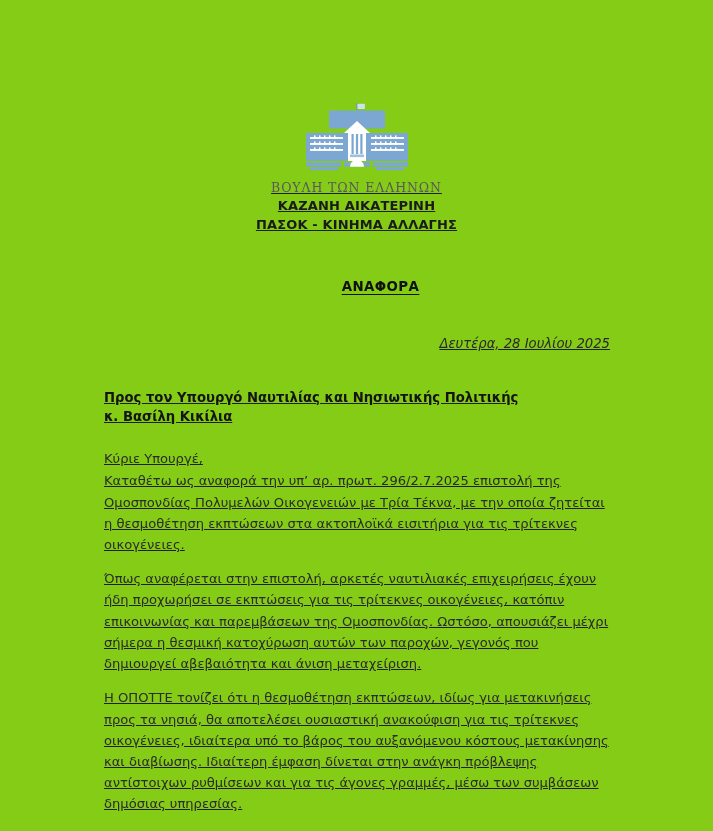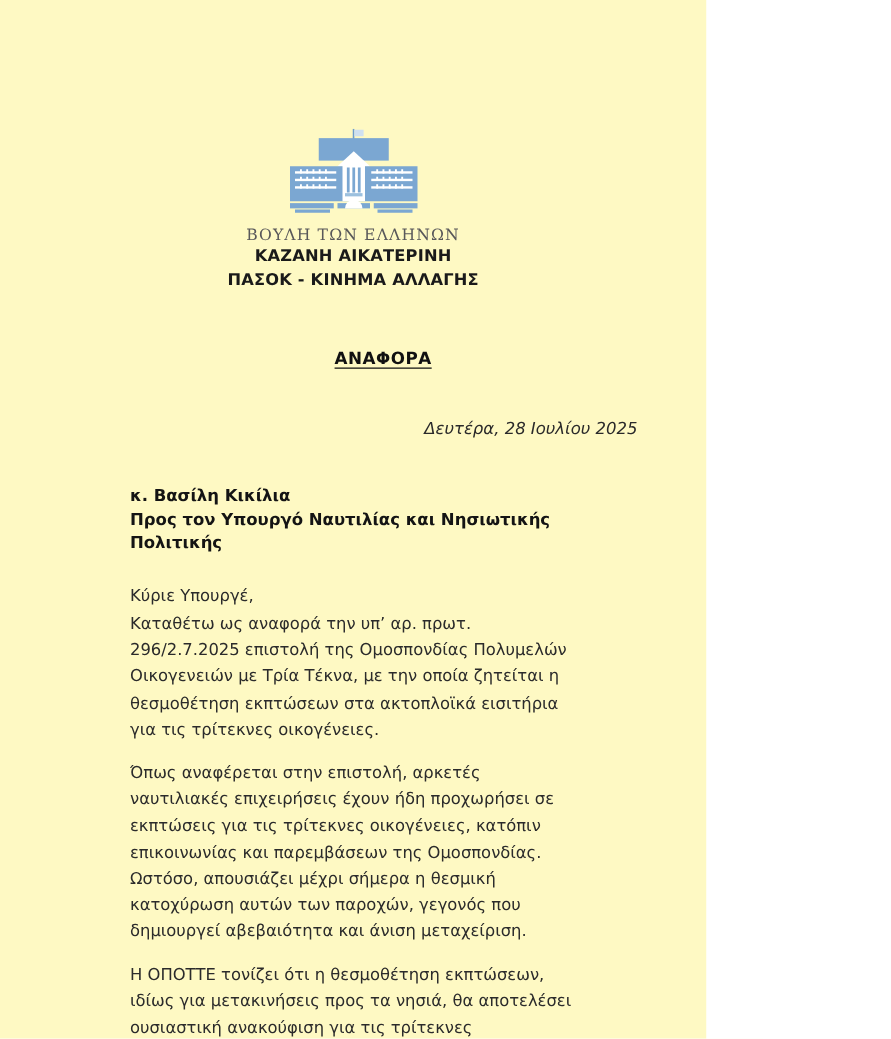--- a/index.html
+++ b/index.html
@@ -12,24 +12,25 @@
     width: 713px;
     height: 831px;
     overflow: hidden;
     font-family: "DejaVu Sans", "Liberation Sans", sans-serif;
     color: #231f20;
     -webkit-font-smoothing: antialiased;
   }
 
   .page {
     position: relative;
-    width: 565px;
+    width: 713px;
     height: 831px;
-    background: #fef9c3;
+    background: #84cc16;
     box-sizing: border-box;
+    text-decoration: underline;
   }
 
   
   .letterhead {
     padding-top: 103px;
     text-align: center;
   }
 
   .emblem {
     display: block;
@@ -69,21 +70,21 @@
     font-size: 13.4px;
     letter-spacing: 0.4px;
     text-decoration: underline;
     text-underline-offset: 2.5px;
     color: #111111;
   }
 
   
   .date-line {
     margin-top: 41px;
-    padding-right: 55px;
+    padding-right: 103px;
     text-align: right;
     font-style: italic;
     font-size: 13.2px;
     color: #2a2a2a;
   }
 
   
   .body-col {
     margin-top: 38px;
     padding-left: 104px;
@@ -200,22 +201,22 @@
 
   <div class="doc-title-wrap">
     <span class="doc-title">ΑΝΑΦΟΡΑ</span>
   </div>
 
   <div class="date-line">Δευτέρα, 28 Ιουλίου 2025</div>
 
   <main class="body-col">
 
     <div class="recipient">
+      <div>Προς τον Υπουργό Ναυτιλίας και Νησιωτικής Πολιτικής</div>
       <div>κ. Βασίλη Κικίλια</div>
-      <div>Προς τον Υπουργό Ναυτιλίας και Νησιωτικής Πολιτικής</div>
     </div>
 
 
     <div class="salutation">Κύριε Υπουργέ,</div>
 
     <p class="para">Καταθέτω ως αναφορά την υπ’ αρ. πρωτ. 296/2.7.2025 επιστολή της Ομοσπονδίας Πολυμελών Οικογενειών με Τρία Τέκνα, με την οποία ζητείται η θεσμοθέτηση εκπτώσεων στα ακτοπλοϊκά εισιτήρια για τις τρίτεκνες οικογένειες.</p>
     <p class="para">Όπως αναφέρεται στην επιστολή, αρκετές ναυτιλιακές επιχειρήσεις έχουν ήδη προχωρήσει σε εκπτώσεις για τις τρίτεκνες οικογένειες, κατόπιν επικοινωνίας και παρεμβάσεων της Ομοσπονδίας. Ωστόσο, απουσιάζει μέχρι σήμερα η θεσμική κατοχύρωση αυτών των παροχών, γεγονός που δημιουργεί αβεβαιότητα και άνιση μεταχείριση.</p>
     <p class="para">Η ΟΠΟΤΤΕ τονίζει ότι η θεσμοθέτηση εκπτώσεων, ιδίως για μετακινήσεις προς τα νησιά, θα αποτελέσει ουσιαστική ανακούφιση για τις τρίτεκνες οικογένειες, ιδιαίτερα υπό το βάρος του αυξανόμενου κόστους μετακίνησης και διαβίωσης. Ιδιαίτερη έμφαση δίνεται στην ανάγκη πρόβλεψης αντίστοιχων ρυθμίσεων και για τις άγονες γραμμές, μέσω των συμβάσεων δημόσιας υπηρεσίας.</p>
 
   </main>

